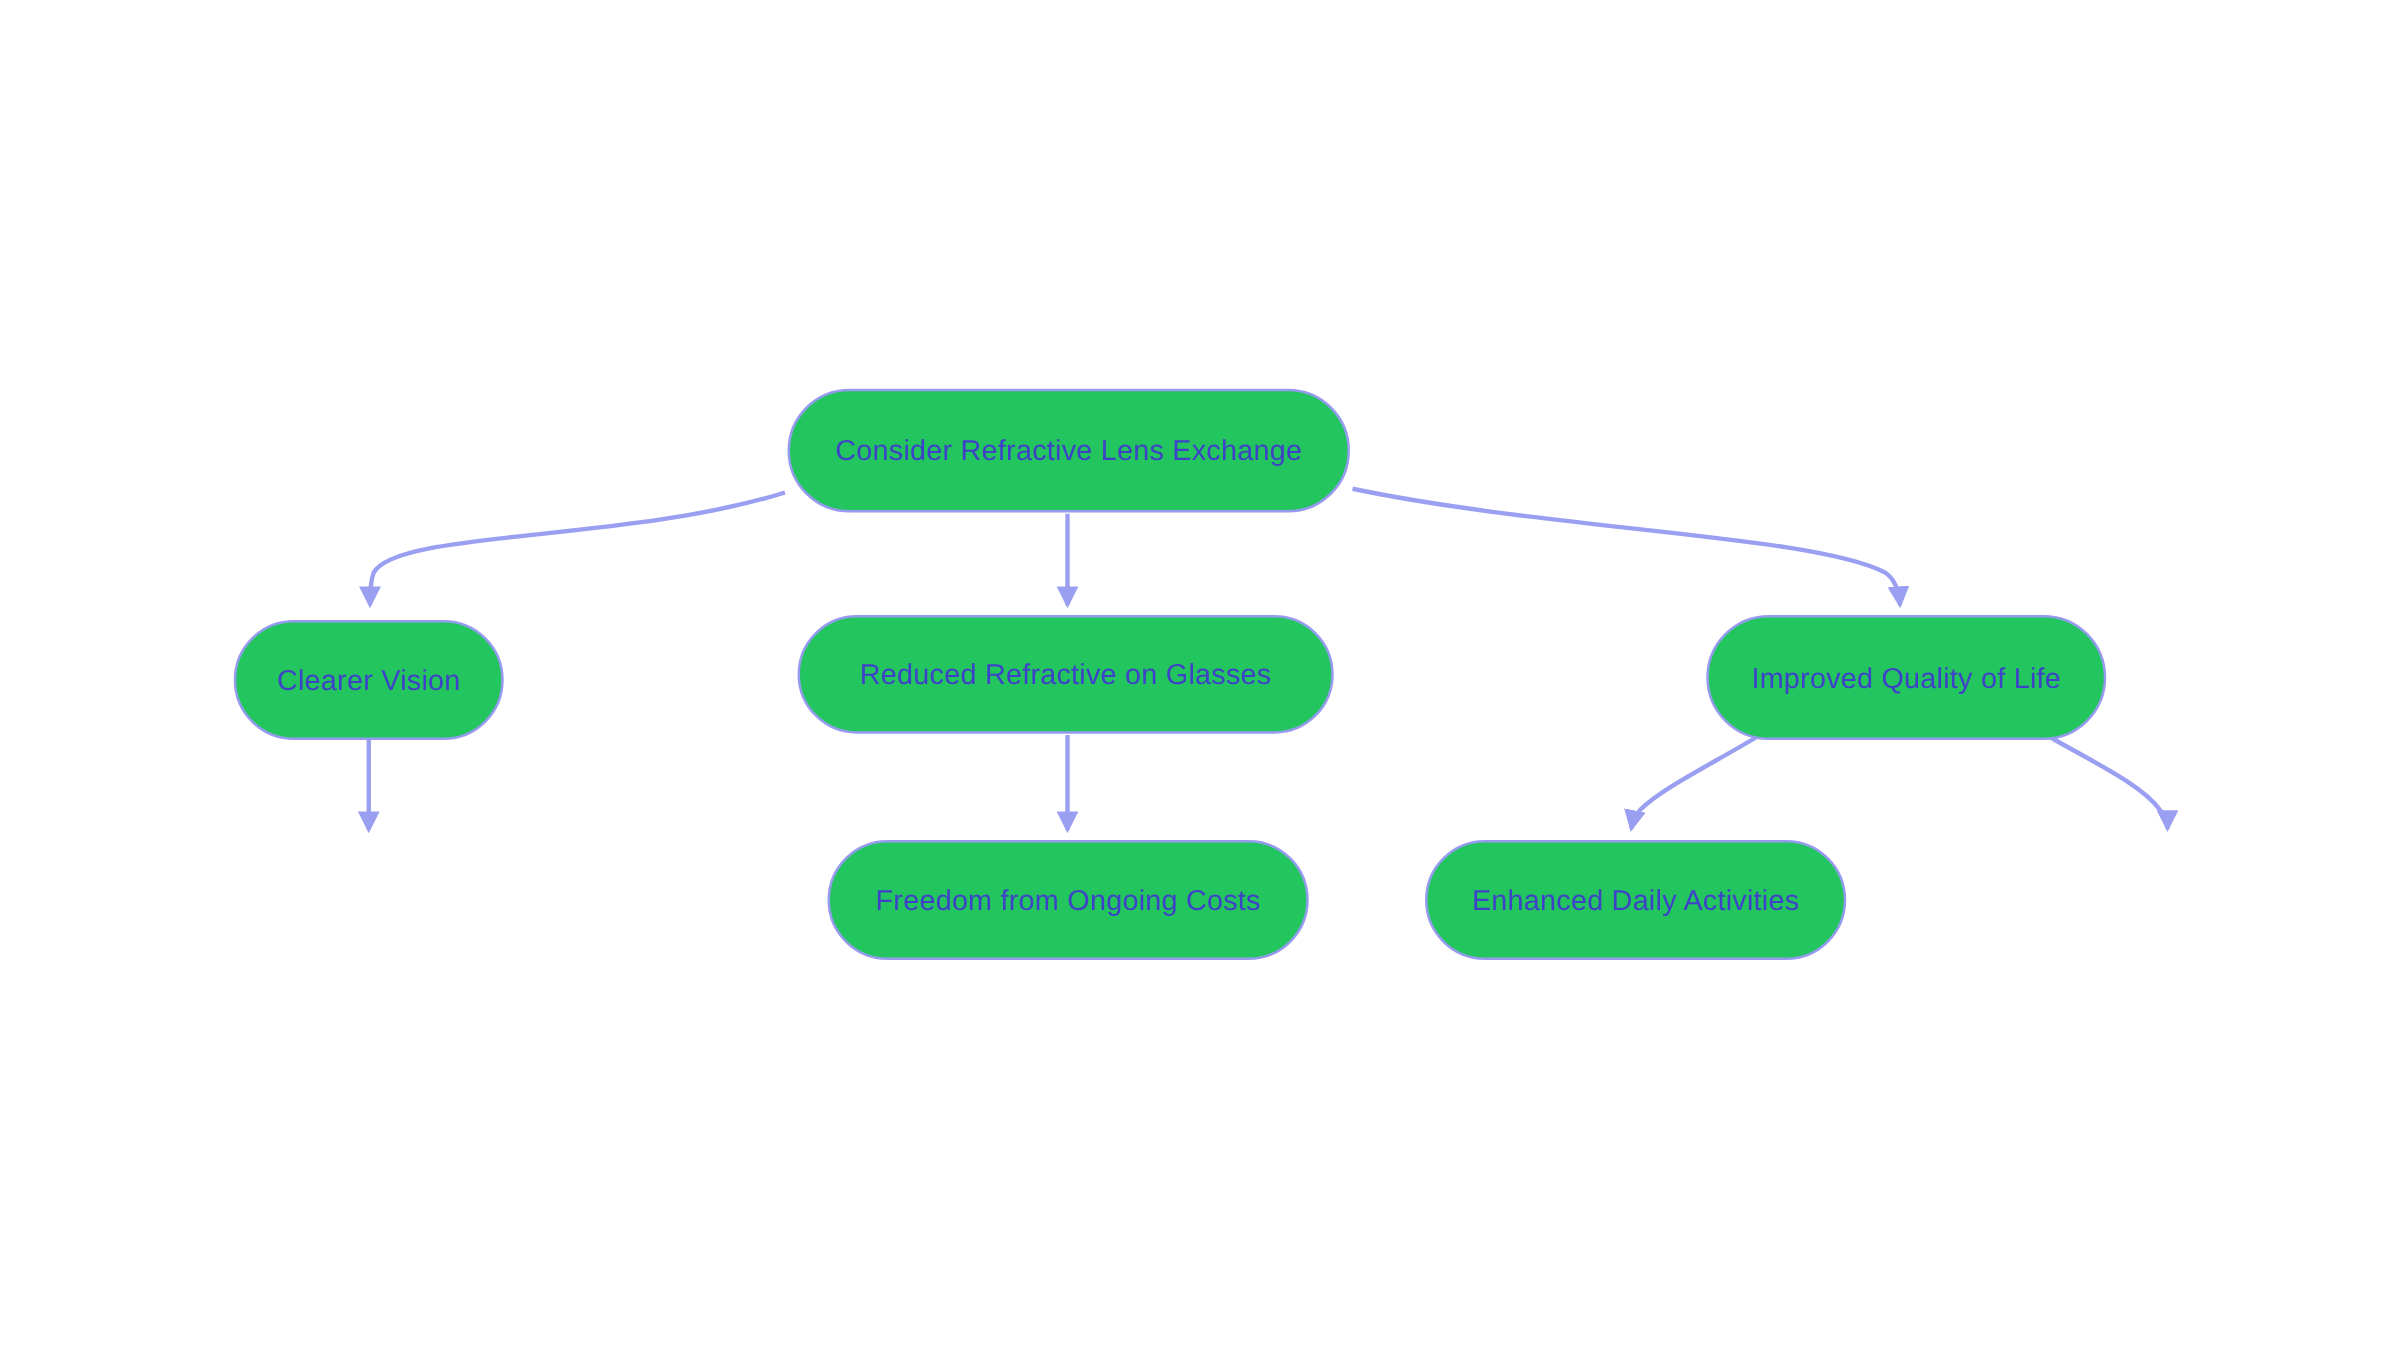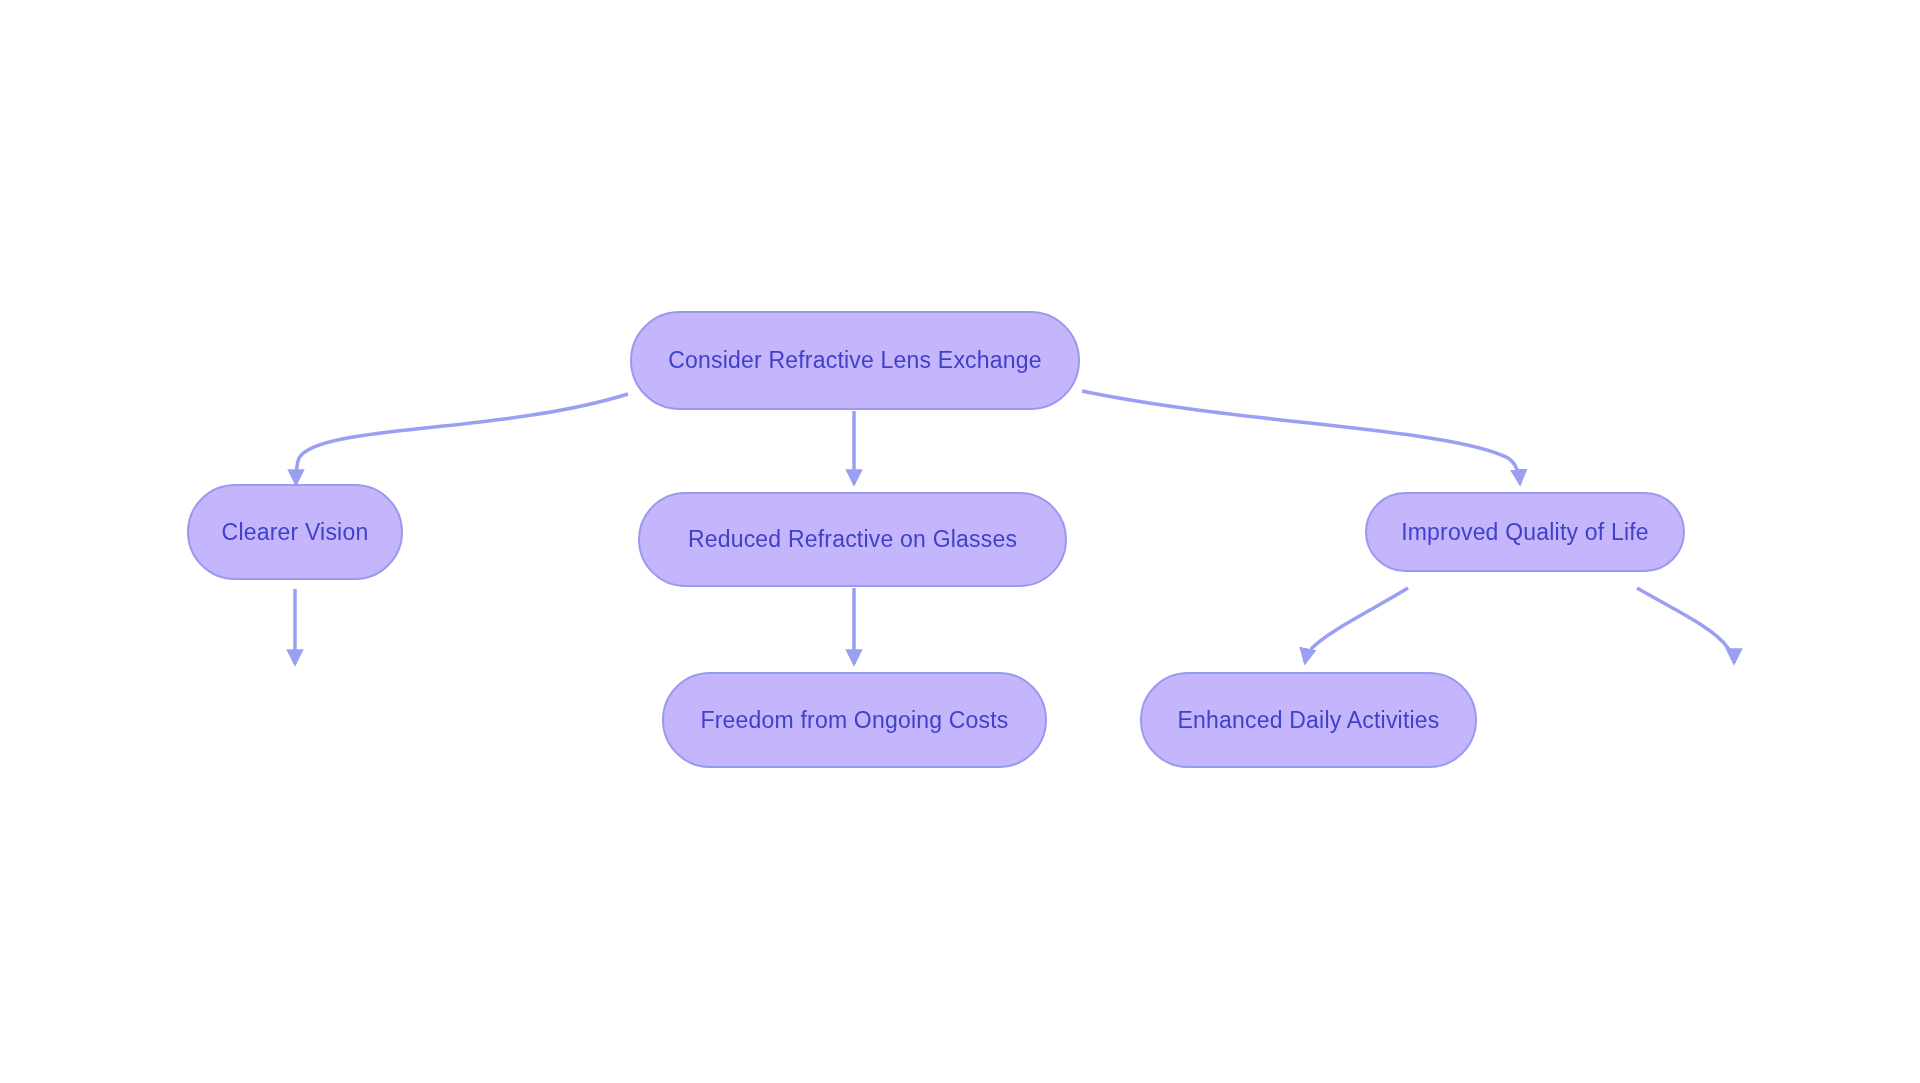--- a/index.html
+++ b/index.html
@@ -25,37 +25,37 @@
     height: 1083px;
   }
   .edges-layer path.edge {
     fill: none;
     stroke: #9a9ff1;
     stroke-width: 3.5;
   }
   .node {
     position: absolute;
     box-sizing: border-box;
-    background: #c4b5fd;
+    background: #22c55e;
     border: 2px solid #979bef;
     border-radius: 52px;
     display: flex;
     align-items: center;
     justify-content: center;
     text-align: center;
     color: #3f41c8;
     font-size: 23px;
     letter-spacing: 0.2px;
     padding: 0 18px;
     white-space: nowrap;
   }
   .node-root      { left: 630px;  top: 311px; width: 450px; height: 99px; }
-  .node-clearer   { left: 187px;  top: 484px; width: 216px; height: 96px; }
+  .node-clearer   { left: 187px;  top: 496px; width: 216px; height: 96px; }
   .node-reduced   { left: 638px;  top: 492px; width: 429px; height: 95px; }
-  .node-improved  { left: 1365px; top: 492px; width: 320px; height: 80px; }
+  .node-improved  { left: 1365px; top: 492px; width: 320px; height: 100px; }
   .node-addresses { left: 12px;   top: 672px; width: 573px; height: 96px; }
   .node-freedom   { left: 662px;  top: 672px; width: 385px; height: 96px; text-align: right; }
   .node-enhanced  { left: 1140px; top: 672px; width: 337px; height: 96px; }
   .node-longterm  { left: 1567px; top: 672px; width: 336px; height: 96px; }
 </style>
 </head>
 <body>
 
 <div class="canvas">
 

